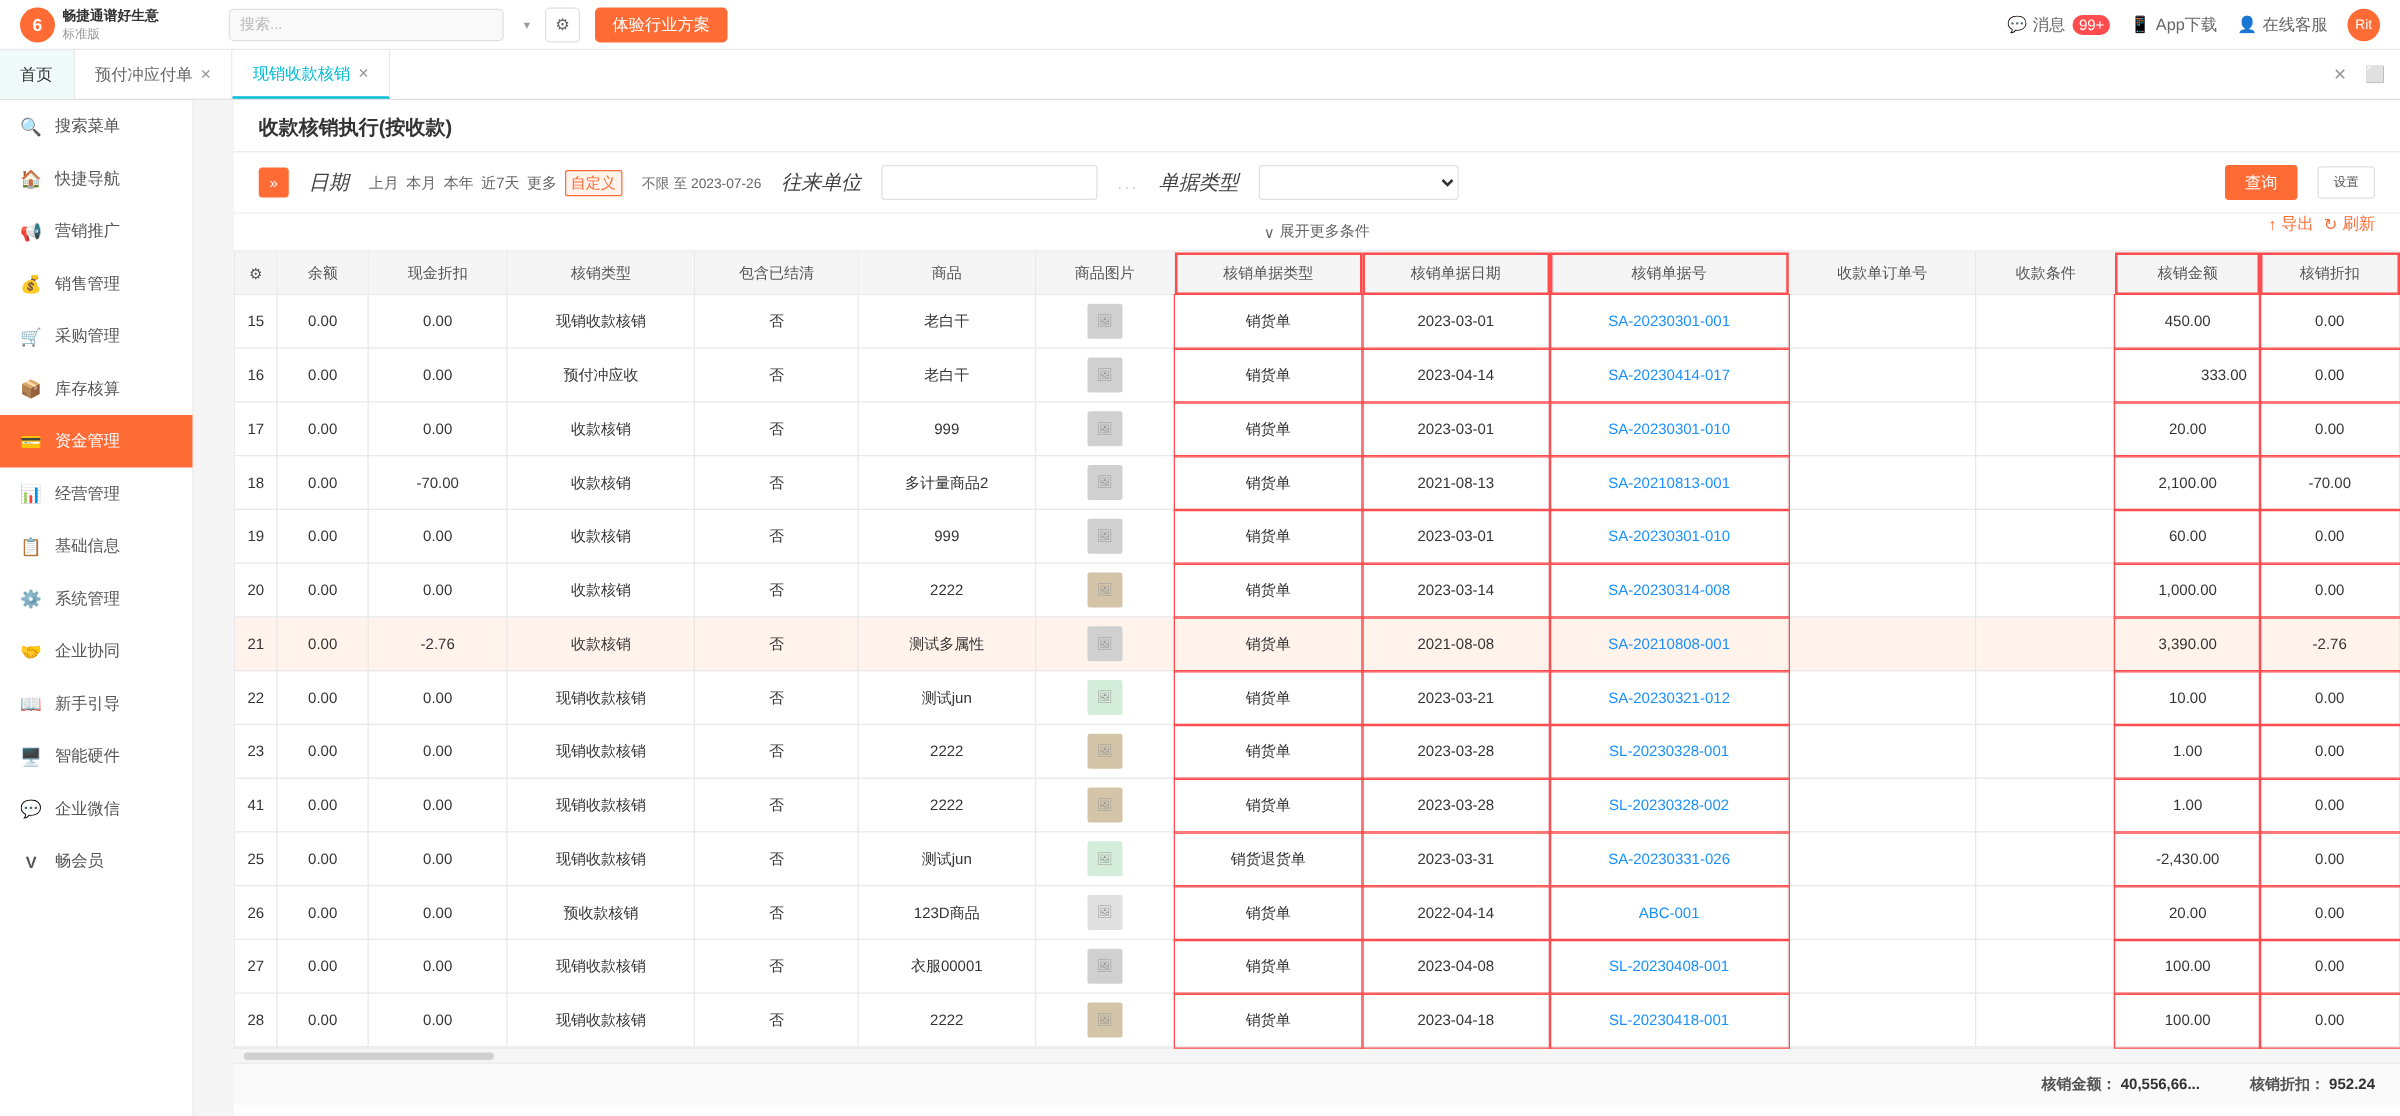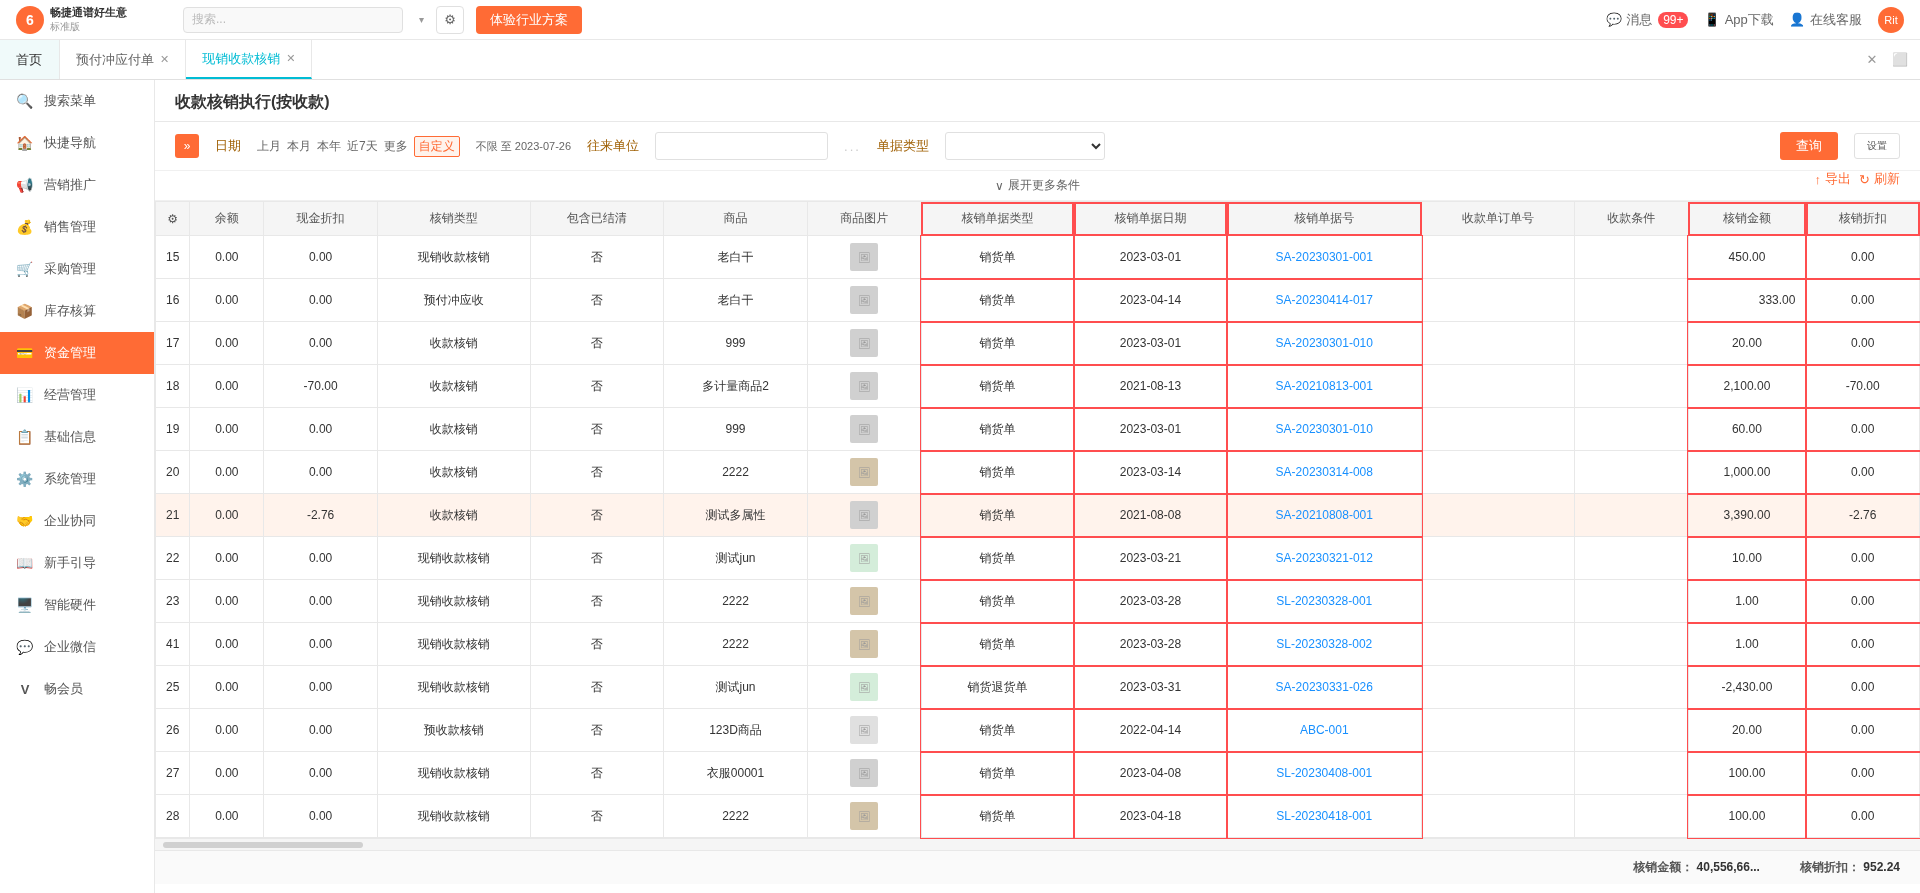--- a/index.html
+++ b/index.html
@@ -29,30 +29,30 @@
     .tab-action-btn { width: 24px; height: 24px; display: flex; align-items: center; justify-content: center; color: #999; cursor: pointer; }
 
     
     .layout { display: flex; height: calc(893px - 80px); }
     .sidebar { width: 155px; background: #fff; border-right: 1px solid #e8e8e8; display: flex; flex-direction: column; flex-shrink: 0; }
     .sidebar-item { display: flex; align-items: center; gap: 10px; padding: 12px 16px; cursor: pointer; color: #555; font-size: 13px; }
     .sidebar-item.active { background: #ff6b35; color: white; border-radius: 0; }
     .sidebar-icon { width: 18px; height: 18px; display: flex; align-items: center; justify-content: center; font-size: 14px; flex-shrink: 0; }
 
     
-    .main { flex: 1; overflow: hidden; background: #f5f5f5; }
+    .main { flex: 1; overflow: hidden; background: #f5f5f5; margin-left: 32px; }
     .page-header { background: #fff; padding: 12px 20px 0 20px; border-bottom: 1px solid #e8e8e8; }
     .page-title { font-size: 16px; font-weight: bold; color: #333; padding-bottom: 8px; }
     .page-actions { position: absolute; right: 20px; top: 90px; display: flex; gap: 8px; }
     .action-btn { display: flex; align-items: center; gap: 4px; color: #ff6b35; cursor: pointer; font-size: 13px; }
 
     
     .filter-bar { background: #fff; padding: 10px 20px; display: flex; align-items: center; gap: 16px; flex-wrap: wrap; border-bottom: 1px solid #f0f0f0; position: relative; }
     .filter-expand-btn { width: 24px; height: 24px; background: #ff6b35; color: white; border: none; border-radius: 3px; cursor: pointer; font-size: 12px; display: flex; align-items: center; justify-content: center; }
-    .filter-label { color: #a16207; font-size: 13px; }
+    .filter-label { color: #404040; font-size: 16px; font-style: italic; }
     .filter-date-links { display: flex; gap: 6px; align-items: center; }
     .filter-date-link { color: #666; cursor: pointer; font-size: 12px; text-decoration: none; }
     .filter-date-link.active { color: #ff6b35; background: #fff3ec; border: 1px solid #ff6b35; border-radius: 2px; padding: 1px 4px; }
     .filter-input { border: 1px solid #e0e0e0; border-radius: 3px; padding: 4px 8px; font-size: 12px; color: #333; min-width: 160px; height: 28px; }
     .filter-dots { color: #ccc; letter-spacing: 2px; }
     .filter-select { border: 1px solid #e0e0e0; border-radius: 3px; padding: 4px 8px; font-size: 12px; color: #333; min-width: 160px; height: 28px; background: white; }
     .query-btn { background: #ff6b35; color: white; border: none; border-radius: 3px; padding: 5px 16px; font-size: 13px; cursor: pointer; margin-left: auto; }
     .settings-btn { border: 1px solid #e0e0e0; background: white; color: #555; border-radius: 3px; padding: 5px 12px; font-size: 10px; cursor: pointer; }
     .expand-more { display: flex; align-items: center; justify-content: center; padding: 6px 20px; background: #fff; border-bottom: 1px solid #f0f0f0; gap: 4px; color: #666; font-size: 12px; cursor: pointer; }
 

